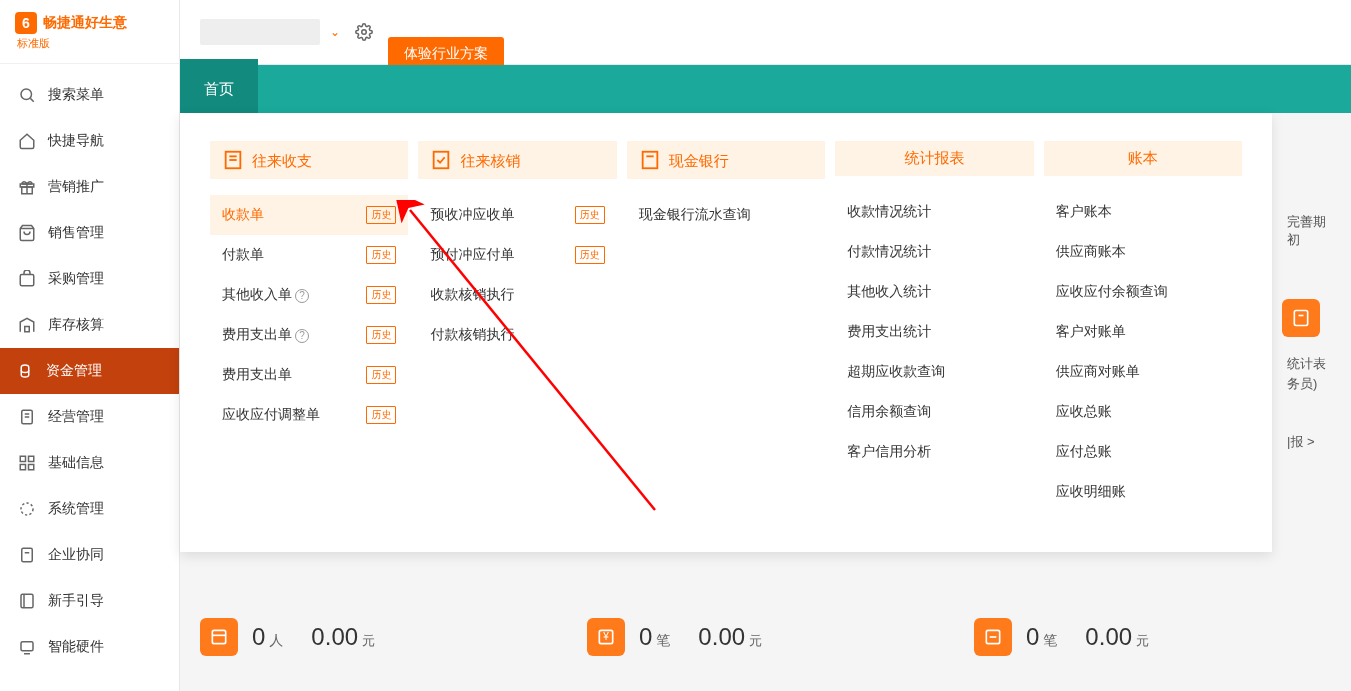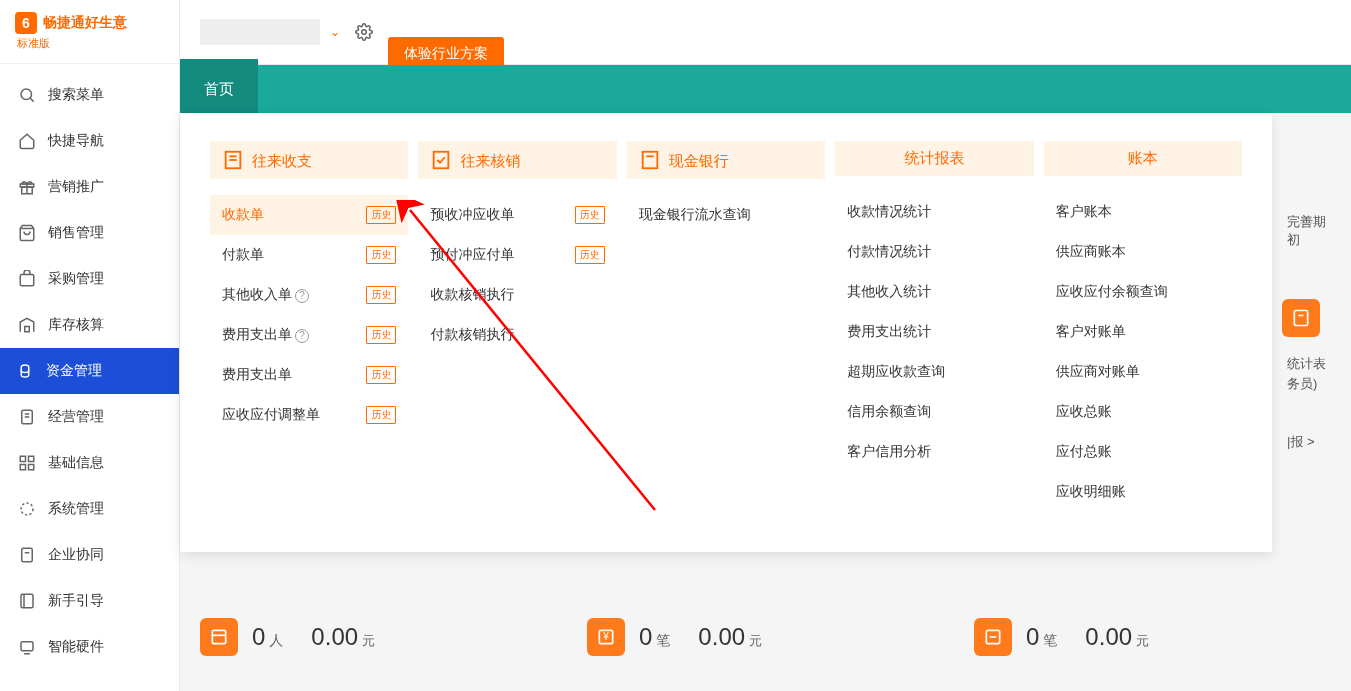--- a/index.html
+++ b/index.html
@@ -63,21 +63,21 @@
     .sidebar-item {
       display: flex;
       align-items: flex-start;
       gap: 12px;
       padding: 14px 18px;
       font-size: 14px;
       color: #333;
       cursor: pointer;
     }
     .sidebar-item.active {
-      background: #1d4ed8;
+      background: #c2410c;
       color: #fff;
       padding-left: 16px;
     }
     .sidebar-icon {
       width: 18px;
       height: 18px;
       display: flex;
       align-items: center;
       justify-content: center;
       font-size: 16px;

